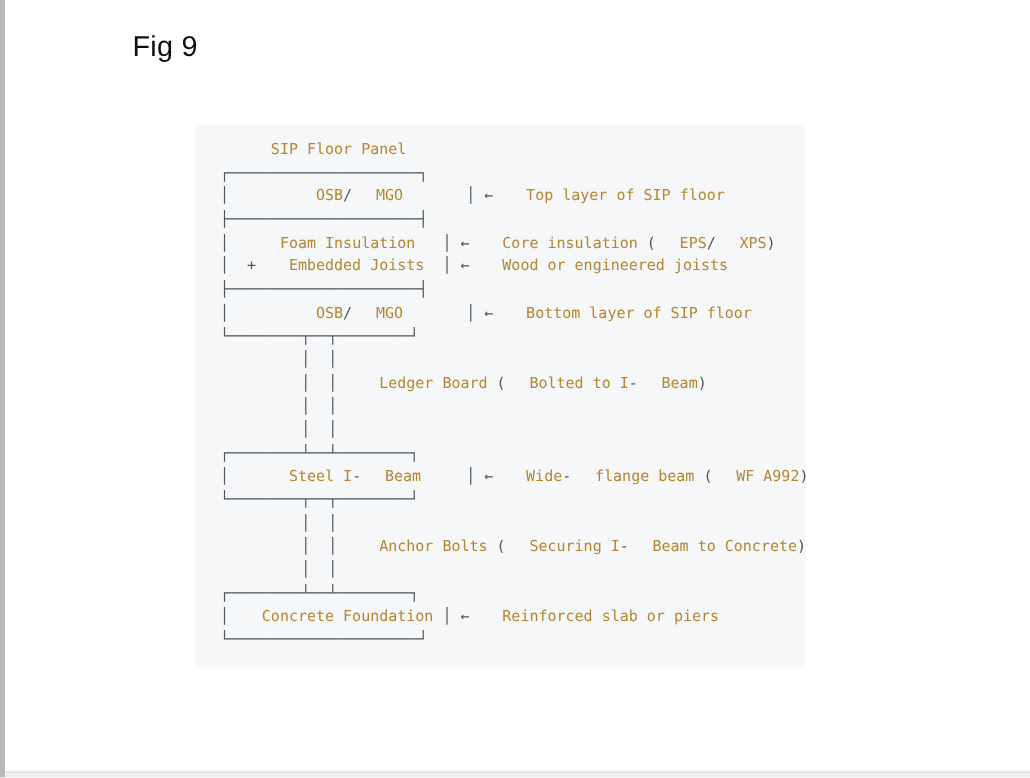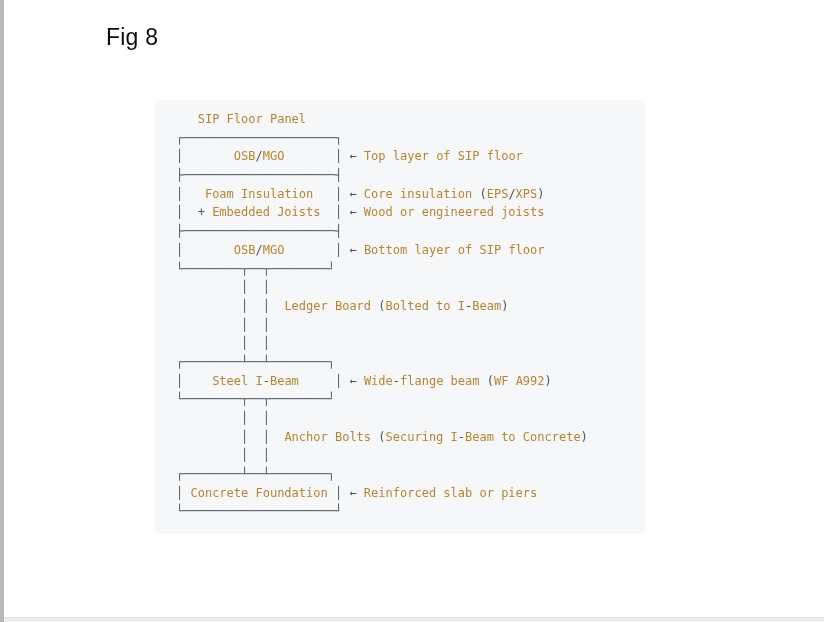--- a/index.html
+++ b/index.html
@@ -49,25 +49,25 @@
     margin: 0;
     padding: 10px 21px;
     font-family: "DejaVu Sans Mono", "Liberation Mono", monospace;
     font-size: 12px;
     line-height: 18.7px;
     white-space: pre;
     color: var(--punct-color);
   }
   .code-line { height: 18.7px; }
   .tok-d { color: var(--punct-color); }
-  .tok-g { color: var(--word-color); }
+  .tok-g { color: var(--word-color); margin-left: 19px; }
 </style>
 </head>
 <body>
 
 <div class="v-scrollbar"></div>
 <div class="h-scrollbar"></div>
 
-<h3 class="fig-heading">Fig 8</h3>
+<h3 class="fig-heading">Fig 9</h3>
 
 <div class="code-panel">
   <pre class="ascii"><div class="code-line"><span class="tok-d">   </span><span class="tok-g">SIP Floor Panel</span></div><div class="code-line"><span class="tok-d">┌─────────────────────┐</span></div><div class="code-line"><span class="tok-d">│       </span><span class="tok-g">OSB</span><span class="tok-d">/</span><span class="tok-g">MGO</span><span class="tok-d">       │ ← </span><span class="tok-g">Top layer of SIP floor</span></div><div class="code-line"><span class="tok-d">├─────────────────────┤</span></div><div class="code-line"><span class="tok-d">│   </span><span class="tok-g">Foam Insulation</span><span class="tok-d">   │ ← </span><span class="tok-g">Core insulation </span><span class="tok-d">(</span><span class="tok-g">EPS</span><span class="tok-d">/</span><span class="tok-g">XPS</span><span class="tok-d">)</span></div><div class="code-line"><span class="tok-d">│  + </span><span class="tok-g">Embedded Joists</span><span class="tok-d">  │ ← </span><span class="tok-g">Wood or engineered joists</span></div><div class="code-line"><span class="tok-d">├─────────────────────┤</span></div><div class="code-line"><span class="tok-d">│       </span><span class="tok-g">OSB</span><span class="tok-d">/</span><span class="tok-g">MGO</span><span class="tok-d">       │ ← </span><span class="tok-g">Bottom layer of SIP floor</span></div><div class="code-line"><span class="tok-d">└────────┬──┬────────┘</span></div><div class="code-line"><span class="tok-d">         │  │</span></div><div class="code-line"><span class="tok-d">         │  │  </span><span class="tok-g">Ledger Board </span><span class="tok-d">(</span><span class="tok-g">Bolted to I</span><span class="tok-d">-</span><span class="tok-g">Beam</span><span class="tok-d">)</span></div><div class="code-line"><span class="tok-d">         │  │</span></div><div class="code-line"><span class="tok-d">         │  │</span></div><div class="code-line"><span class="tok-d">┌────────┴──┴────────┐</span></div><div class="code-line"><span class="tok-d">│    </span><span class="tok-g">Steel I</span><span class="tok-d">-</span><span class="tok-g">Beam</span><span class="tok-d">     │ ← </span><span class="tok-g">Wide</span><span class="tok-d">-</span><span class="tok-g">flange beam </span><span class="tok-d">(</span><span class="tok-g">WF A992</span><span class="tok-d">)</span></div><div class="code-line"><span class="tok-d">└────────┬──┬────────┘</span></div><div class="code-line"><span class="tok-d">         │  │</span></div><div class="code-line"><span class="tok-d">         │  │  </span><span class="tok-g">Anchor Bolts </span><span class="tok-d">(</span><span class="tok-g">Securing I</span><span class="tok-d">-</span><span class="tok-g">Beam to Concrete</span><span class="tok-d">)</span></div><div class="code-line"><span class="tok-d">         │  │</span></div><div class="code-line"><span class="tok-d">┌────────┴──┴────────┐</span></div><div class="code-line"><span class="tok-d">│ </span><span class="tok-g">Concrete Foundation</span><span class="tok-d"> │ ← </span><span class="tok-g">Reinforced slab or piers</span></div><div class="code-line"><span class="tok-d">└─────────────────────┘</span></div></pre>
 </div>
 
 </body></html>

